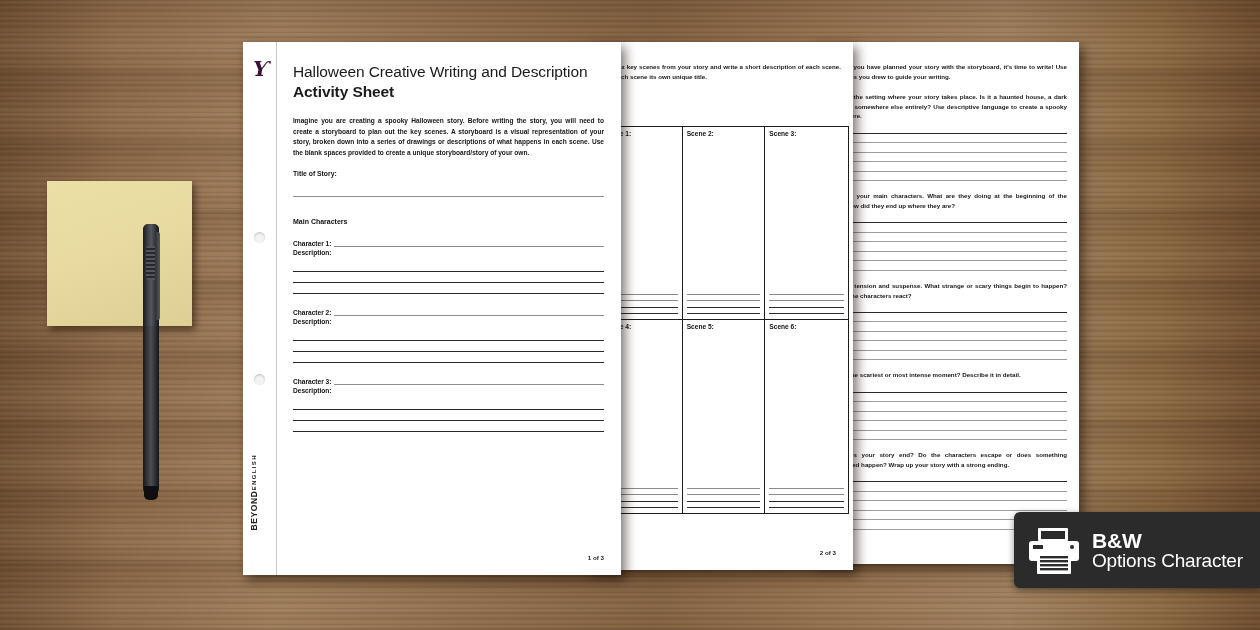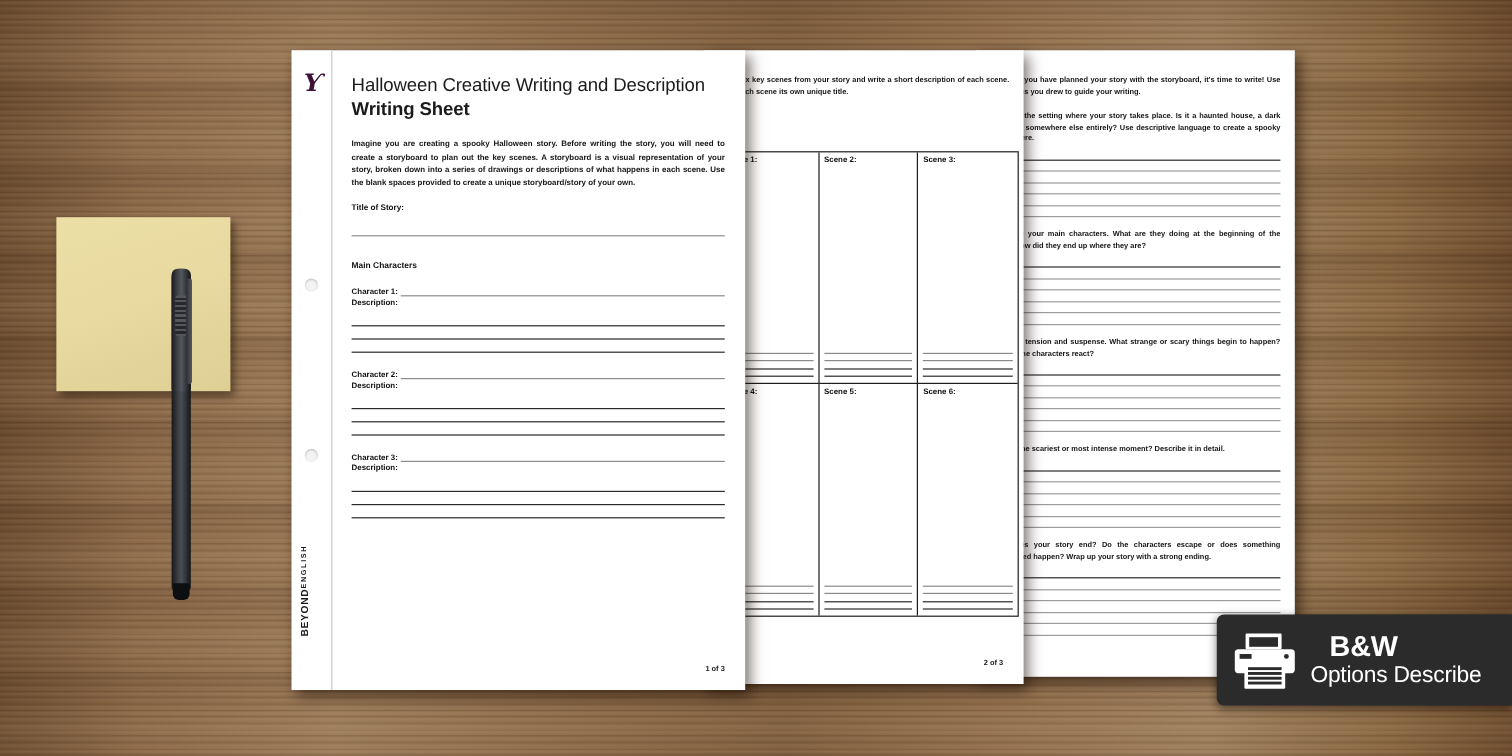--- a/index.html
+++ b/index.html
@@ -301,21 +301,21 @@
     padding-left: 78px;
     box-shadow: 0 2px 7px rgba(0,0,0,0.45);
   }
   #bw-badge .printer {
     position: absolute;
     left: 12px; top: 14px;
     width: 56px; height: 50px;
   }
   #bw-badge .bw-text { color: #ffffff; line-height: 1.02; }
   #bw-badge .bw-main {
-    font-size: 24px; font-weight: 700; letter-spacing: -0.2px; margin-left: 16px;
+    font-size: 21px; font-weight: 700; letter-spacing: -0.2px;
   }
   #bw-badge .bw-sub {
     font-size: 19px; font-weight: 400; letter-spacing: -0.2px;
   }
 
   
   .paper-edge-top {
     position: absolute; left: 0; right: 0; top: 0; height: 2px;
     background: linear-gradient(to bottom, rgba(255,255,255,0.95), rgba(255,255,255,0));
     pointer-events: none;
@@ -468,21 +468,21 @@
       <div class="hole h1"></div>
       <div class="hole h2"></div>
       <div class="brand-vertical">
         <span>BEYOND</span><span class="sub">ENGLISH</span>
       </div>
     </div>
 
     <div class="p1-body">
       <div class="doc-title">
         <span>Halloween Creative Writing and Description</span><br>
-        <span class="b">Writing Sheet</span>
+        <span class="b">Activity Sheet</span>
       </div>
 
       <div class="intro">Imagine you are creating a spooky Halloween story. Before writing the story, you will need to create a storyboard to plan out the key scenes. A storyboard is a visual representation of your story, broken down into a series of drawings or descriptions of what happens in each scene. Use the blank spaces provided to create a unique storyboard/story of your own.</div>
 
       <div class="field-label">Title of Story:</div>
       <div class="rule-strong"></div>
 
       <div class="section-head">Main Characters</div>
 
       <div class="char-block">
@@ -540,17 +540,17 @@
           <rect x="11" y="27" width="34" height="21" rx="1" fill="#ffffff"></rect>
           <rect x="14" y="30" width="28" height="2.4" fill="#2b2b2b"></rect>
           <rect x="14" y="34" width="28" height="2.4" fill="#2b2b2b"></rect>
           <rect x="14" y="38" width="28" height="2.4" fill="#2b2b2b"></rect>
           <rect x="14" y="42" width="28" height="2.4" fill="#2b2b2b"></rect>
         </g>
       </svg>
     </div>
     <div class="bw-text">
       <div class="bw-main">B&amp;W</div>
-      <div class="bw-sub">Options Describe</div>
+      <div class="bw-sub">Options Character</div>
     </div>
   </div>
 
 </div>
 
 </body></html>

